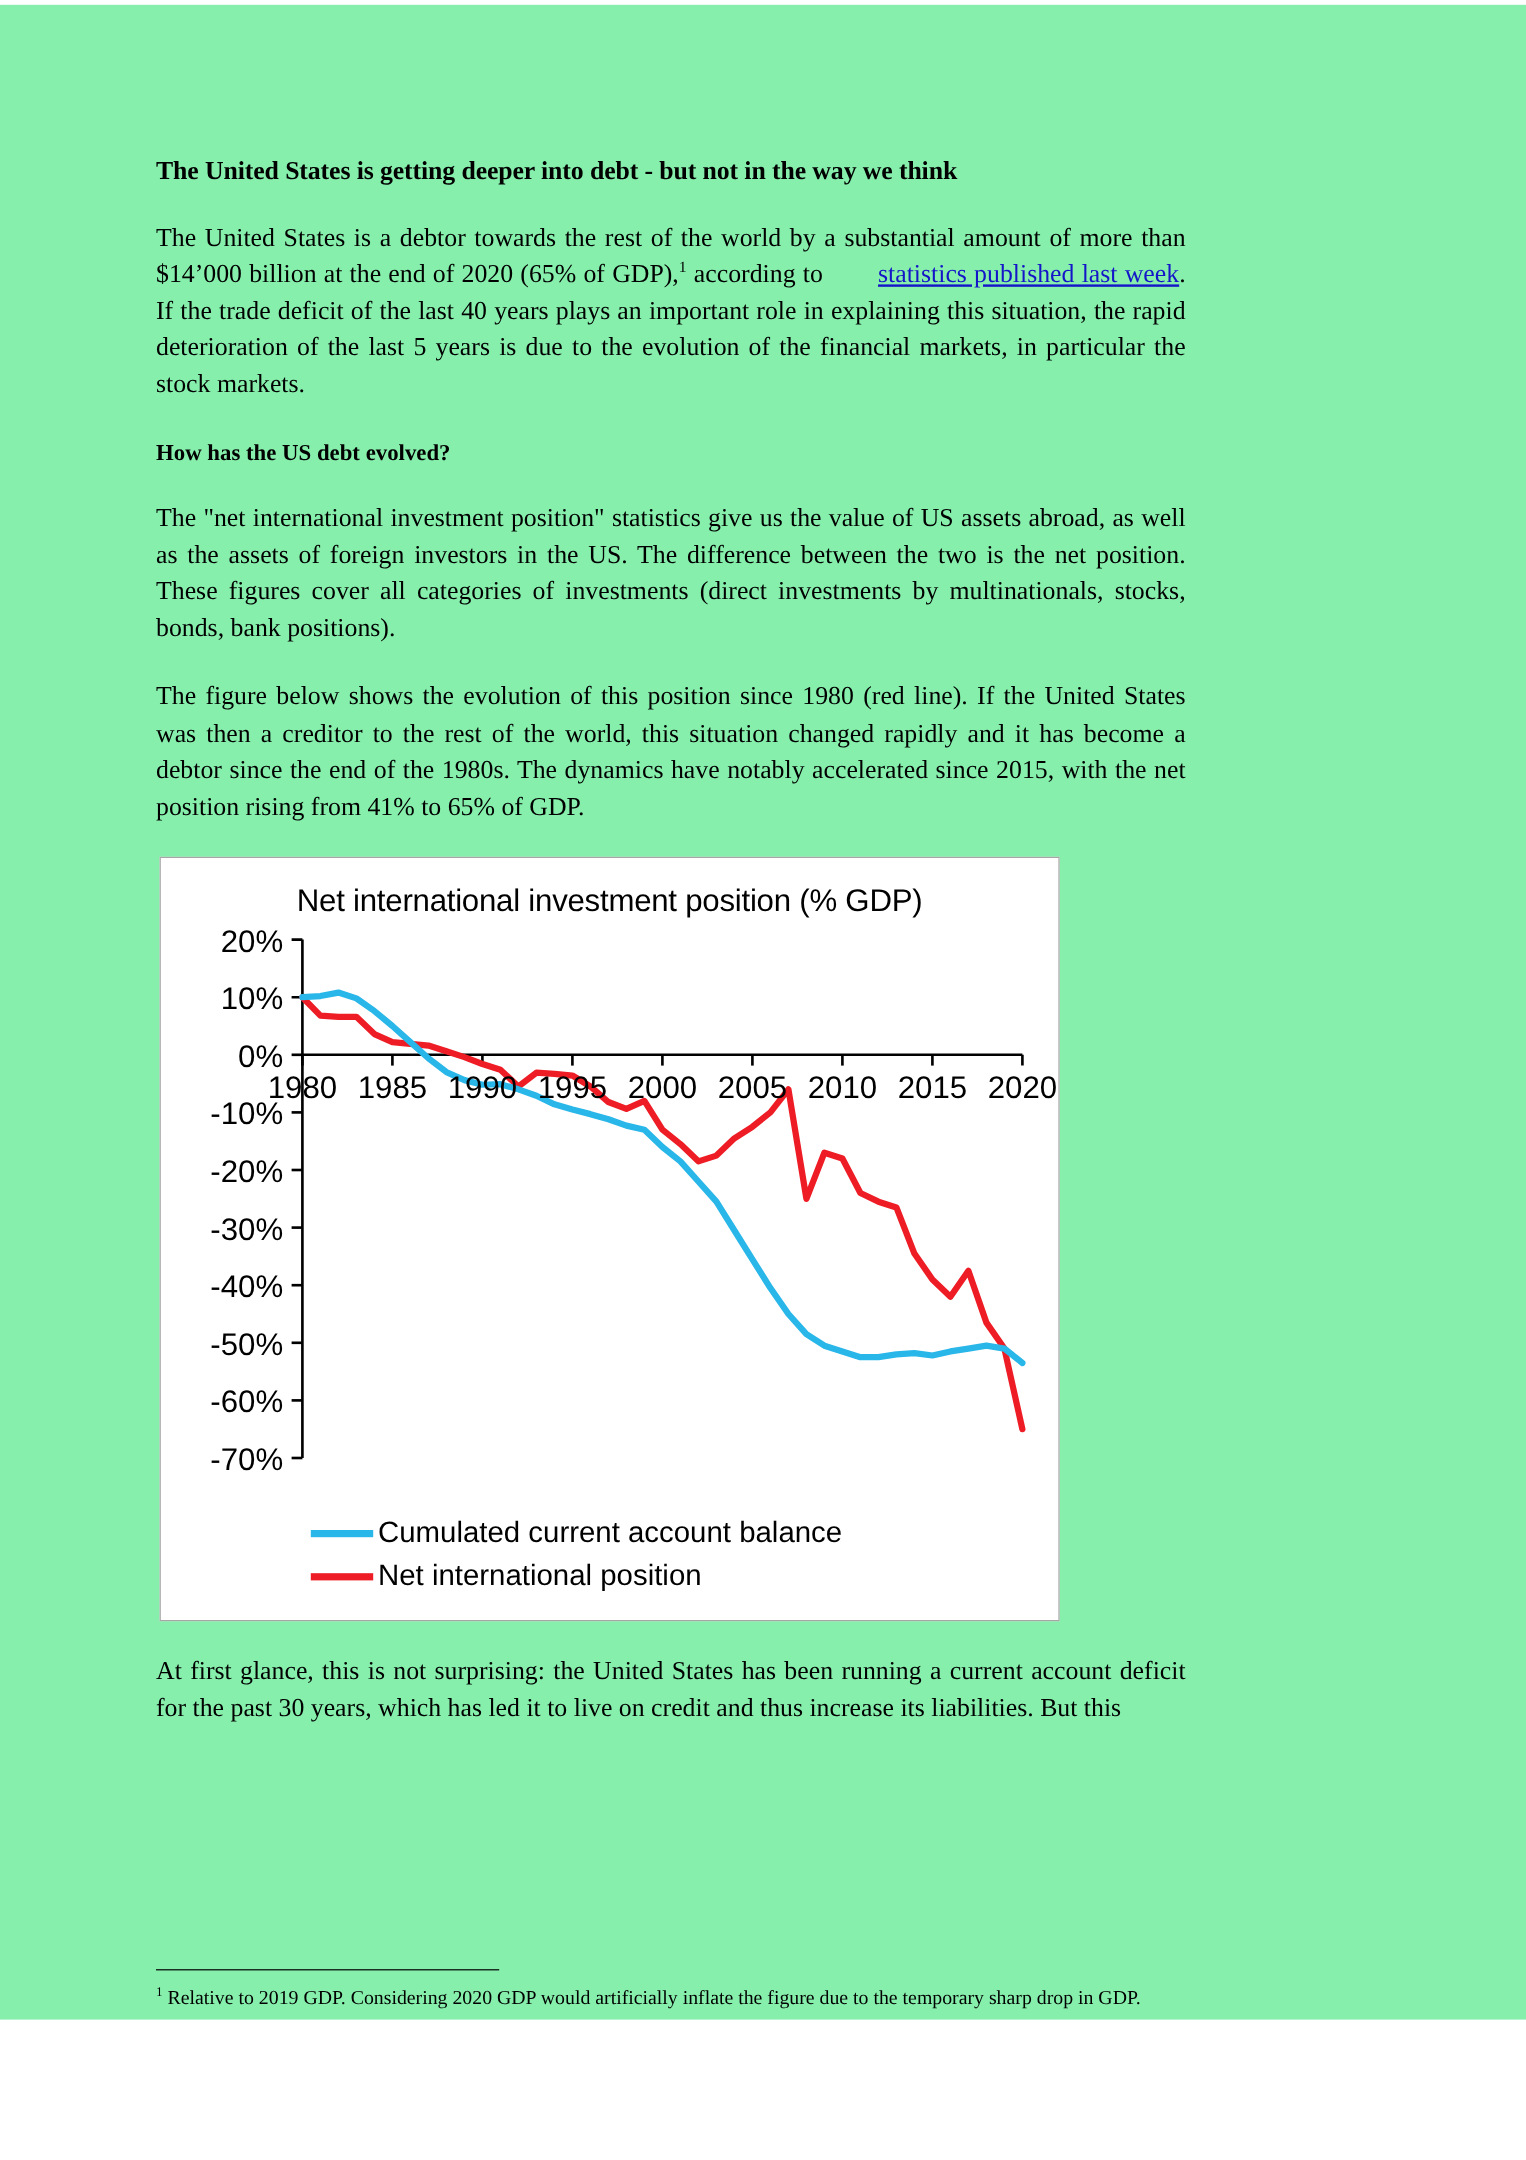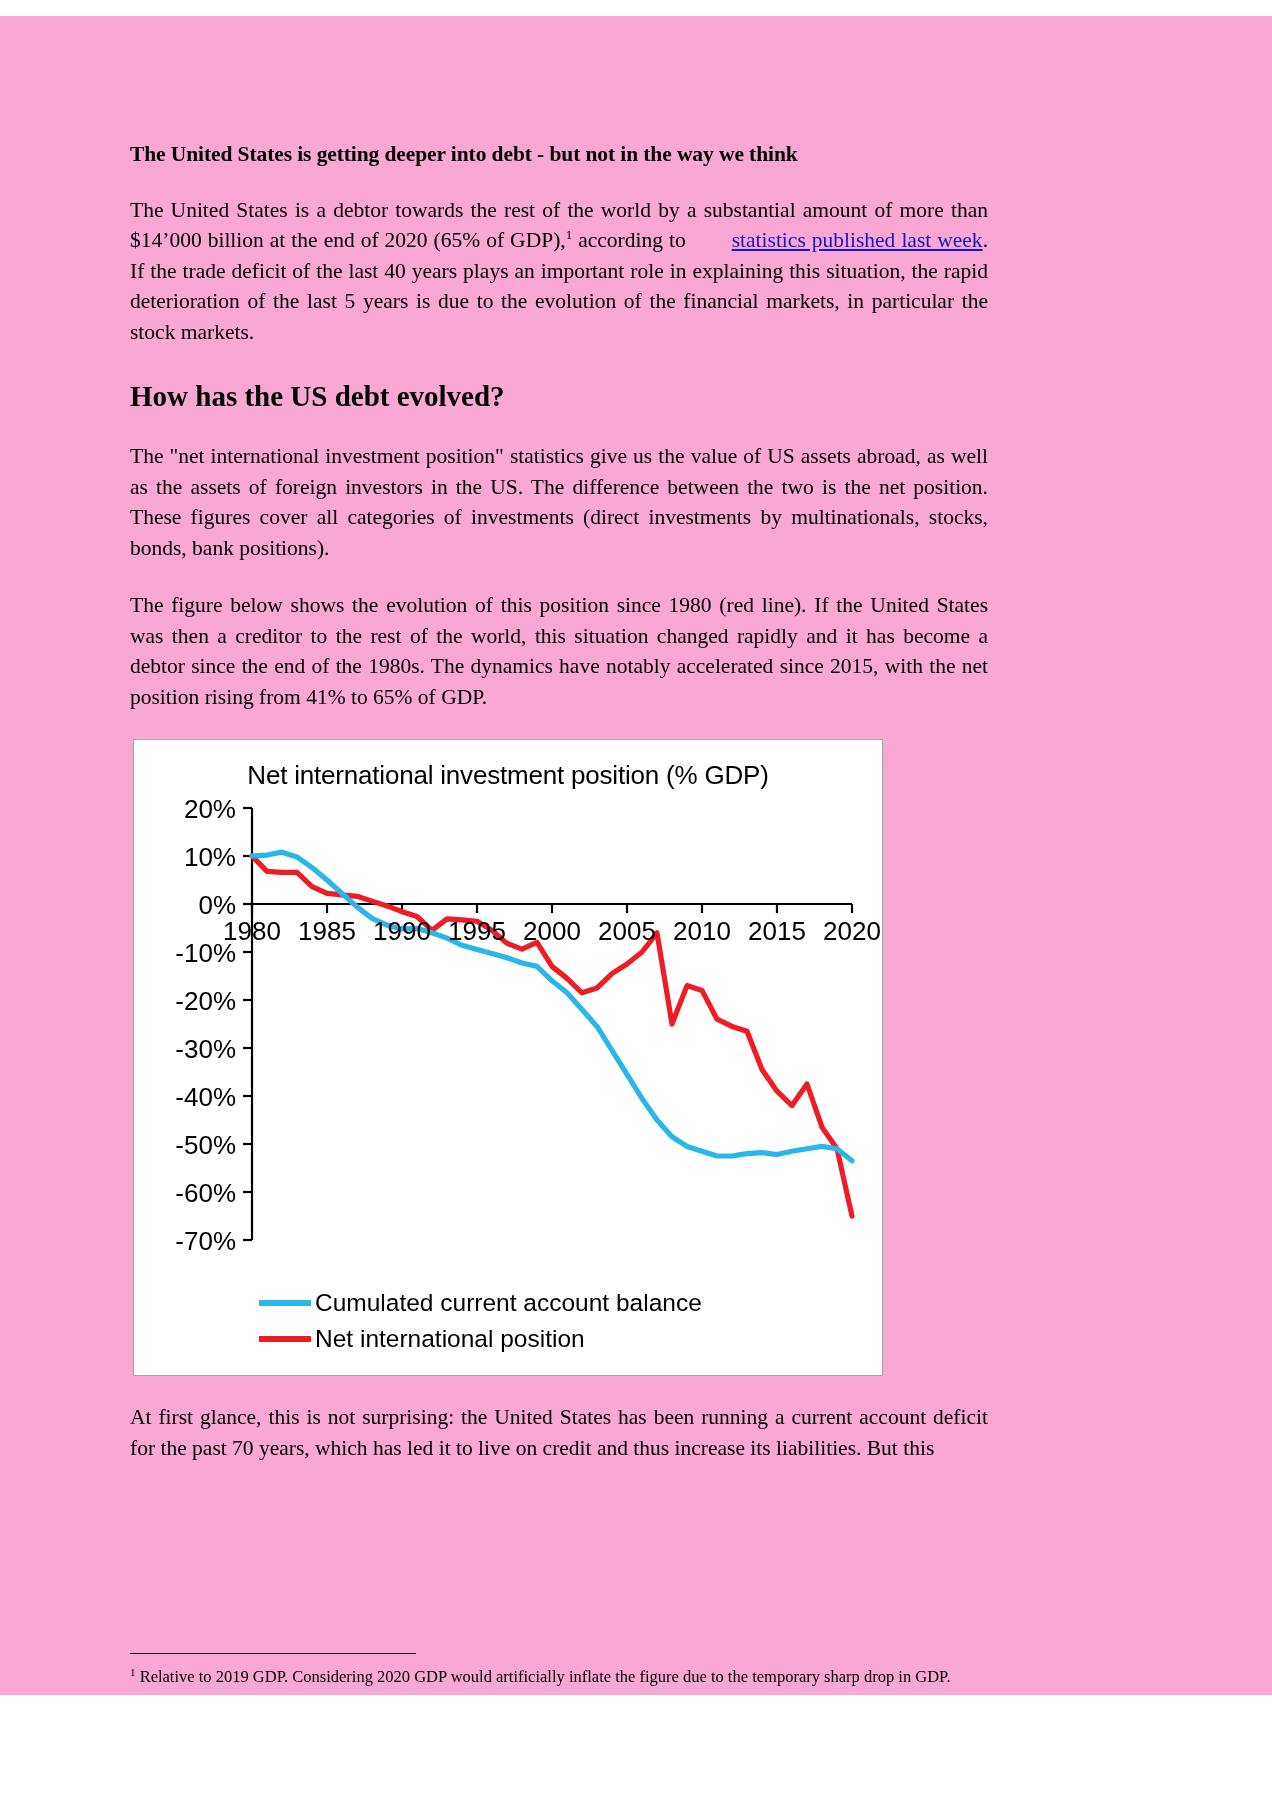--- a/index.html
+++ b/index.html
@@ -10,40 +10,40 @@
   body {
     width: 1272px;
     height: 1800px;
     font-family: "Liberation Serif", "DejaVu Serif", serif;
     color: #000000;
     position: relative;
     overflow: hidden;
   }
   .page {
     position: absolute;
-    left: 0; top: 16px;
+    left: 0; top: 4px;
     width: 1272px;
     height: 1679px;
-    background: #f9a8d4;
+    background: #86efac;
   }
   .content {
     position: absolute;
     left: 130px;
     top: 125px;
     width: 858px;
   }
   h1.doc-heading {
     font-size: 21.5px;
     font-weight: bold;
     margin: 0 0 26px 0;
     line-height: 1.3;
     letter-spacing: -0.1px;
   }
   h2.doc-subheading {
-    font-size: 29px;
+    font-size: 19px;
     font-weight: bold;
     margin: 30px 0 26px 0;
     line-height: 1.3;
   }
   p.body-text {
     font-size: 21.5px;
     line-height: 1.42;
     text-align: justify;
     margin: 0 0 27px 0;
     text-justify: inter-word;
@@ -230,21 +230,21 @@
           </div>
           <div class="legend-row">
             <span class="legend-swatch red"></span>
             <span class="legend-label">Net international position</span>
           </div>
         </div>
 
       </div>
     </div>
 
-    <p class="body-text last">At first glance, this is not surprising: the United States has been running a current account deficit for the past 70 years, which has led it to live on credit and thus increase its liabilities. But this</p>
+    <p class="body-text last">At first glance, this is not surprising: the United States has been running a current account deficit for the past 30 years, which has led it to live on credit and thus increase its liabilities. But this</p>
 
   </div>
 
   <div class="footnote-area">
     <div class="footnote-rule"></div>
     <p class="footnote"><sup>1</sup><span> Relative to 2019 GDP. Considering 2020 GDP would artificially inflate the figure due to the temporary sharp drop in GDP.</span></p>
   </div>
 
 </div>
 

